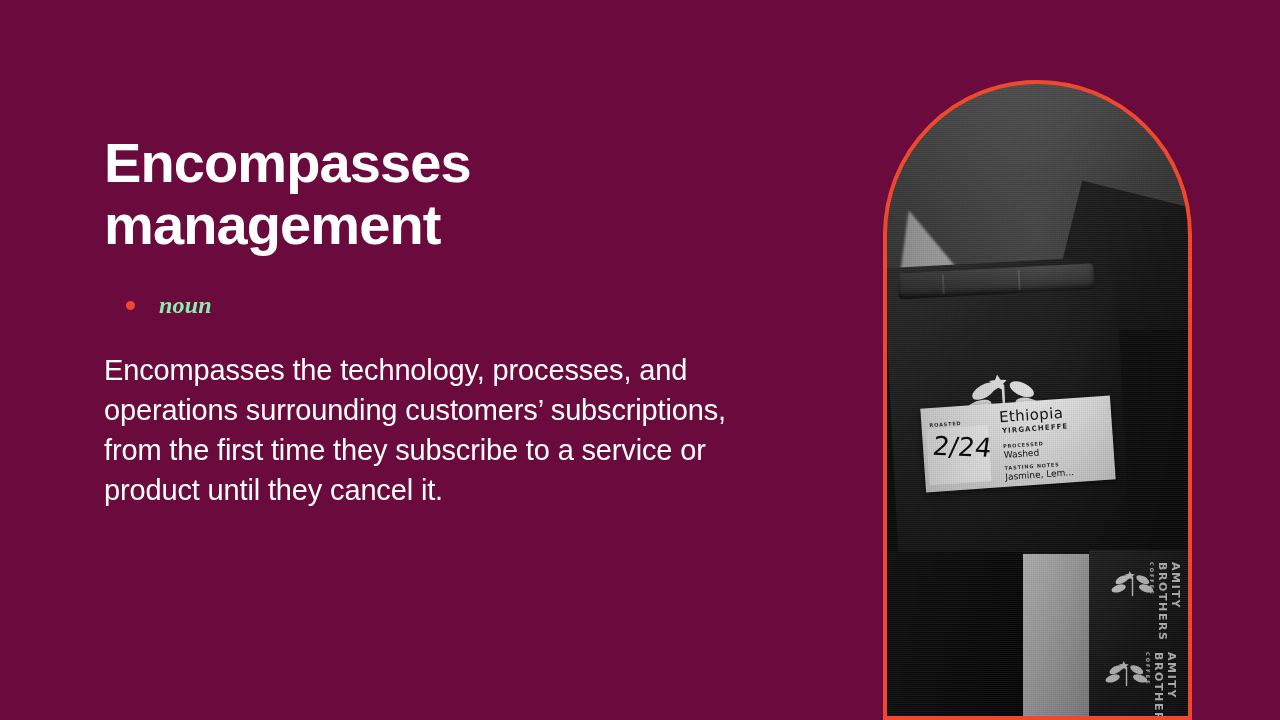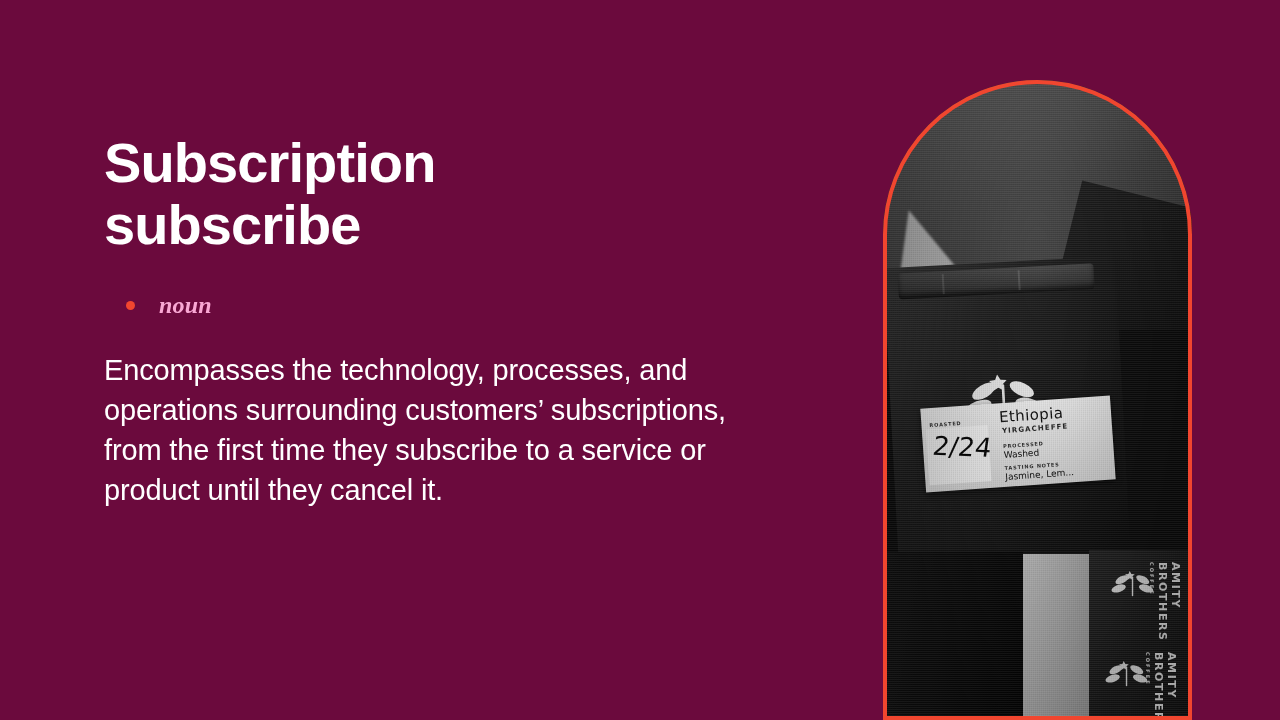--- a/index.html
+++ b/index.html
@@ -49,21 +49,21 @@
     border-radius:50%;
     background:#F1462F;
     margin:0 24px 0 22px;
     flex:none;
   }
   .pos {
     font-family:"Liberation Serif", serif;
     font-size:24px;
     font-weight:700;
     font-style:italic;
-    color:#f9a8d4;
+    color:#86efac;
     letter-spacing:0.2px;
   }
   .body-text {
     margin-top:30px;
     font-size:29px;
     line-height:40px;
     color:#FFFFFF;
     letter-spacing:-0.15px;
     max-width:680px;
   }
@@ -306,21 +306,21 @@
     pointer-events:none;
   }
 </style>
 </head>
 <body>
 
 <div class="slide">
 
   <div class="content">
 
-    <h1 class="title">Subscription subscribe</h1>
+    <h1 class="title">Encompasses management</h1>
 
     <div class="pron-row">
       <span class="dot"></span>
       <span class="pos">noun</span>
     </div>
 
     <p class="body-text">Encompasses the technology, processes, and operations surrounding customers’ subscriptions, from the first time they subscribe to a service or product until they cancel it.</p>
   </div>
 
   <div class="arch-wrap">

